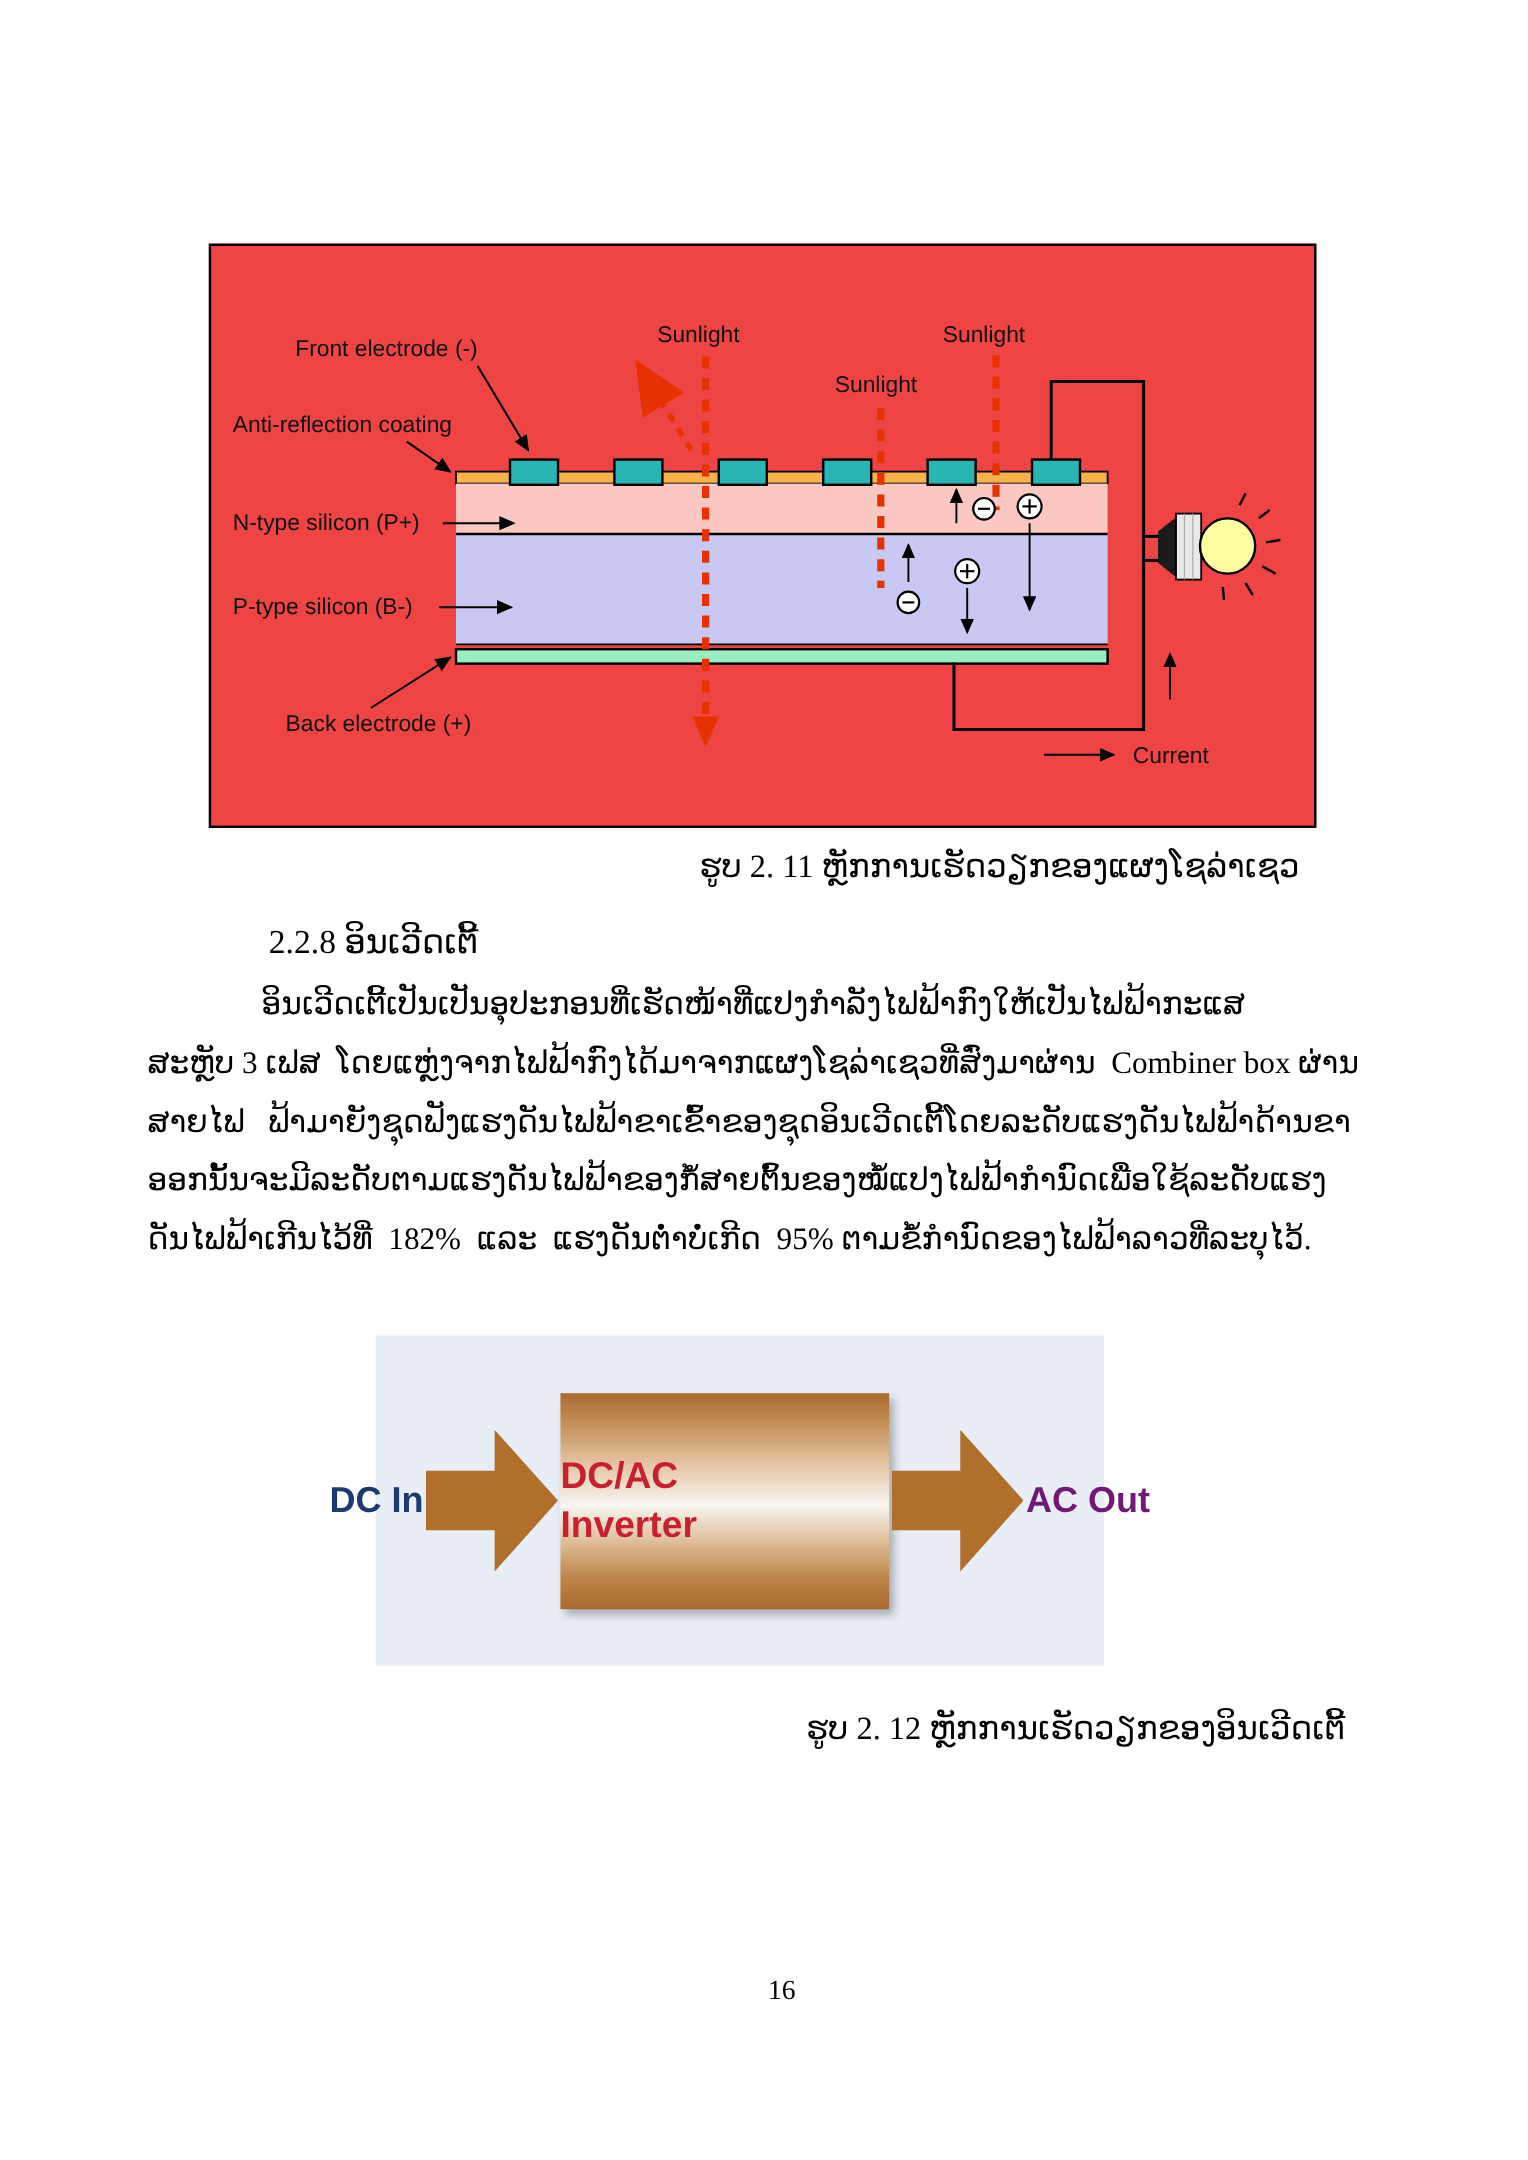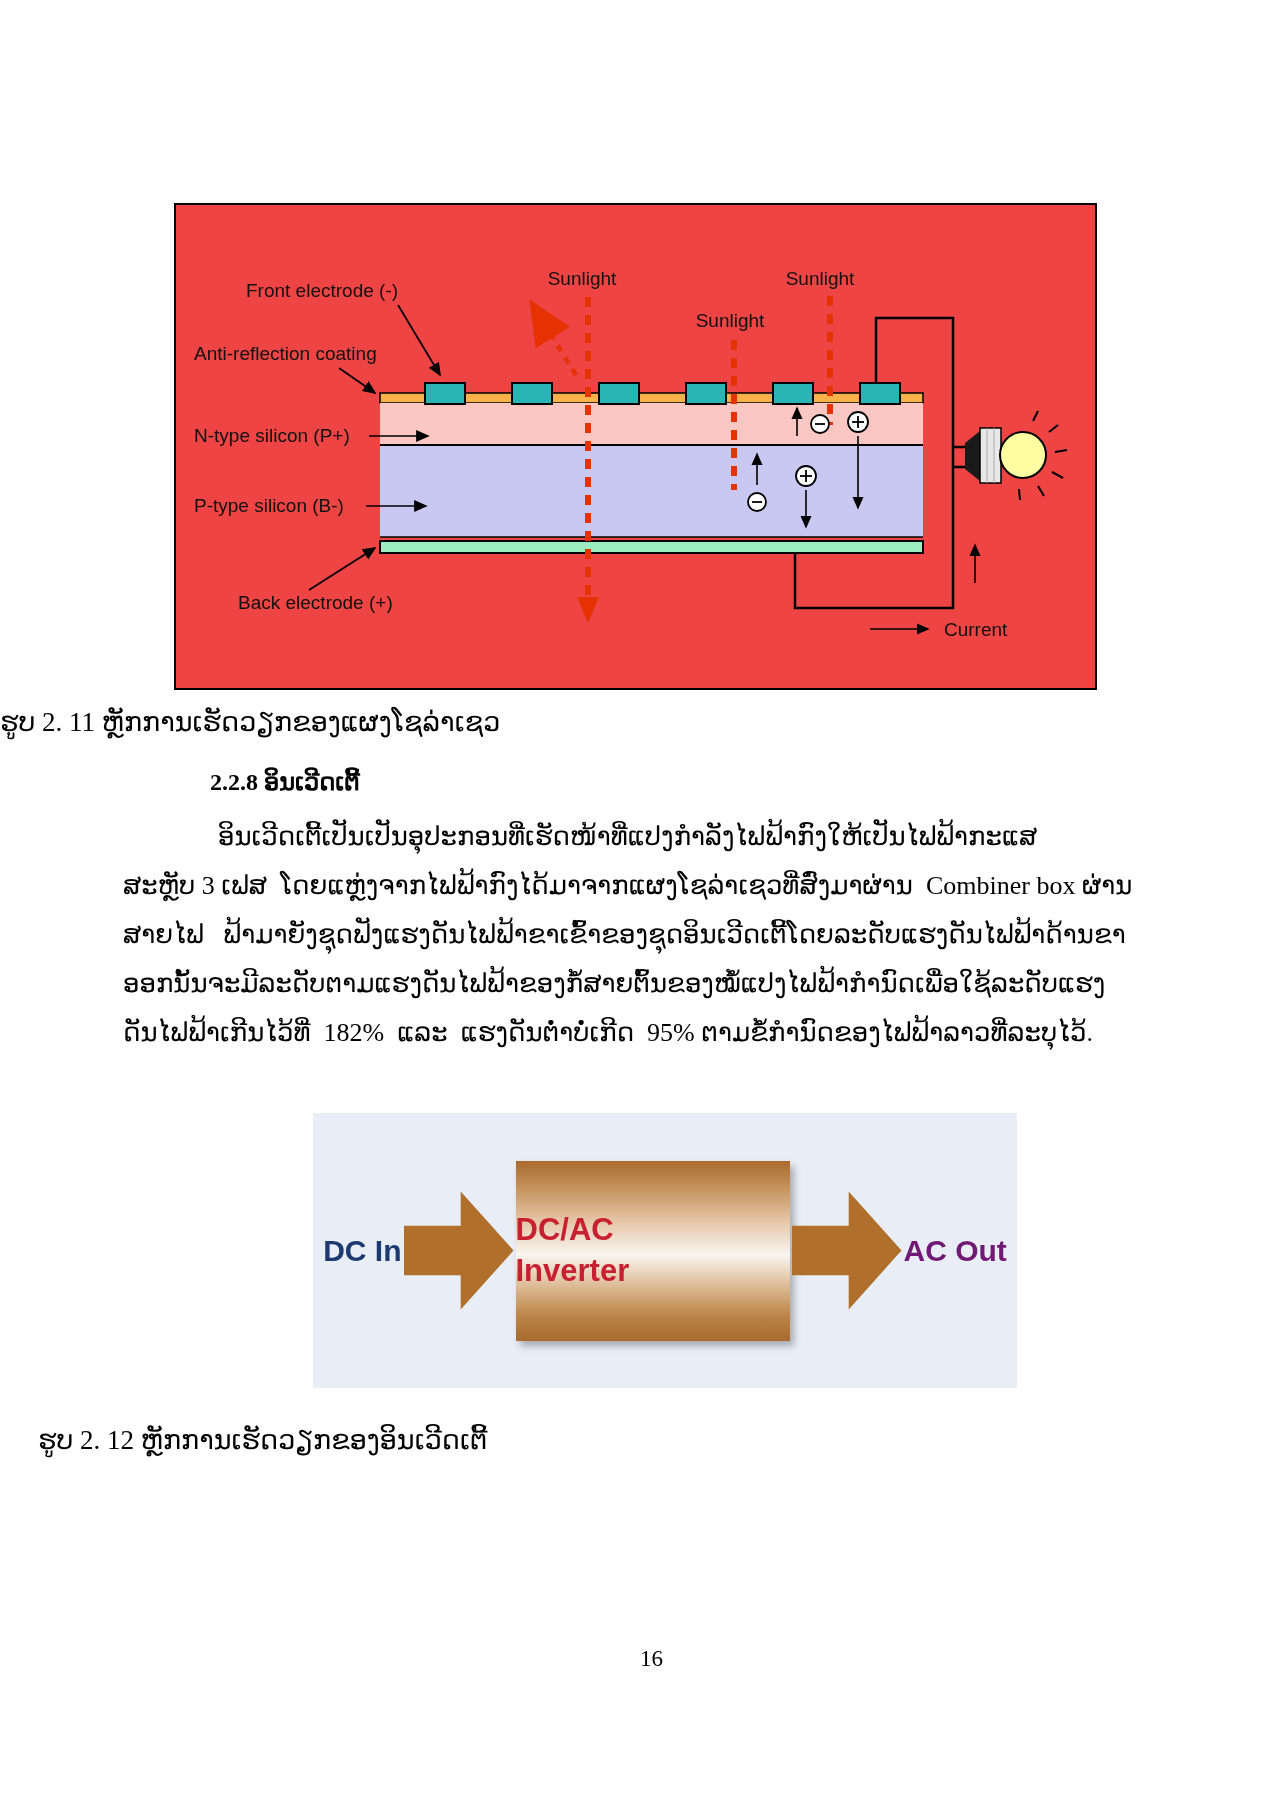--- a/index.html
+++ b/index.html
@@ -6,30 +6,30 @@
   .page{position:relative;width:1273px;height:1800px;background:#ffffff;margin:0 auto;
         font-family:"Liberation Serif","DejaVu Serif",serif;color:#000;overflow:hidden;}
 
   
   .fig1-frame{position:absolute;left:174px;top:203px;width:919px;height:483px;
               border:2px solid #000;background:#ef4444;}
   .fig1-frame svg{display:block;}
   .diag-label{font-family:"Liberation Sans","DejaVu Sans",sans-serif;font-size:19px;fill:#111;}
 
   
-  .caption{position:absolute;left:0;width:1083px;text-align:left;font-size:27px;}
+  .caption{position:absolute;left:0;width:1083px;text-align:right;font-size:27px;}
   .caption1{top:706px;}
   .caption2{top:1424px;padding-left:38px;}
-  .sec-heading{position:absolute;left:210px;top:768px;font-size:24px;font-weight:bold;}
+  .sec-heading{position:absolute;left:224px;top:768px;font-size:28px;font-weight:normal;}
   .para{position:absolute;left:123px;top:812px;width:1045px;font-size:26px;}
   .para .pline{white-space:pre;height:49px;line-height:49px;overflow:visible;}
   .para .pline.first{text-indent:95px;}
 
   
-  .fig2-panel{position:absolute;left:313px;top:1113px;width:704px;height:275px;
+  .fig2-panel{position:absolute;left:313px;top:1113px;width:607px;height:275px;
               display:flex;align-items:center;justify-content:center;}
   .fig2-inner{display:flex;align-items:center;}
   .io-label{font-family:"Liberation Sans","DejaVu Sans",sans-serif;font-weight:bold;
             font-size:30px;white-space:nowrap;}
   .blk-arrow{width:110px;height:118px;margin:0 2px;
              clip-path:polygon(0 29%,52% 29%,52% 0,100% 50%,52% 100%,52% 71%,0 71%);}
   .inv-box{width:274px;height:180px;display:flex;flex-direction:column;align-items:flex-start;
            justify-content:center;box-shadow:4px 5px 7px rgba(0,0,0,0.28);
            background:linear-gradient(180deg,#a96a2e 0%,#c08a52 12%,#e3c2a0 32%,
                       #f8f5f1 52%,#e0c09c 68%,#bc8448 86%,#a96a2e 100%);}

